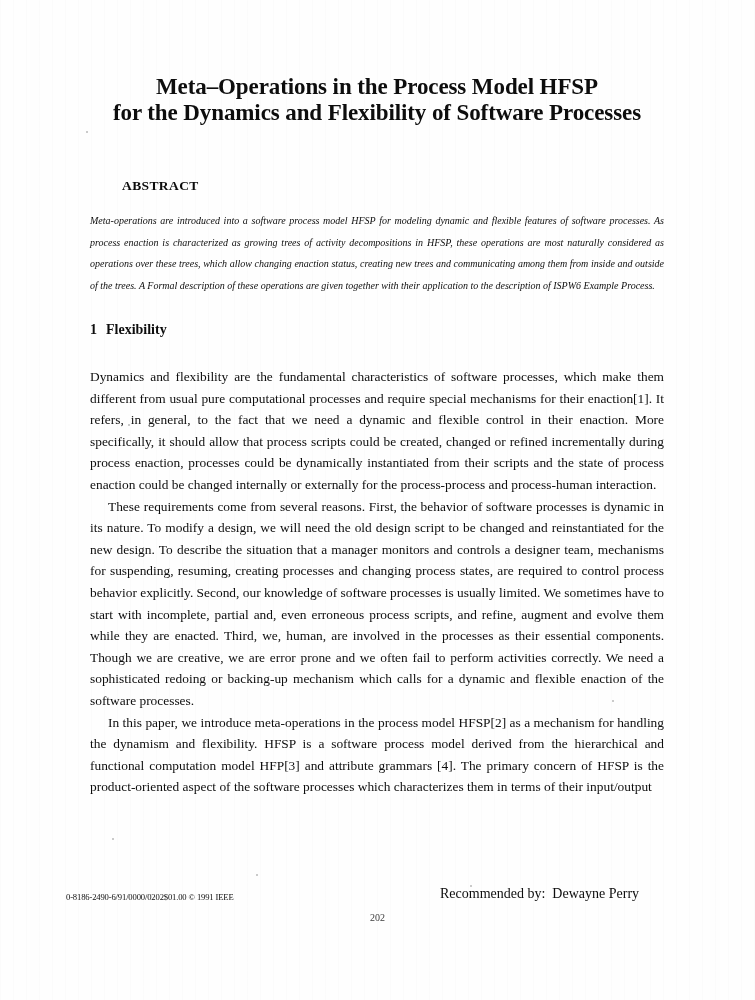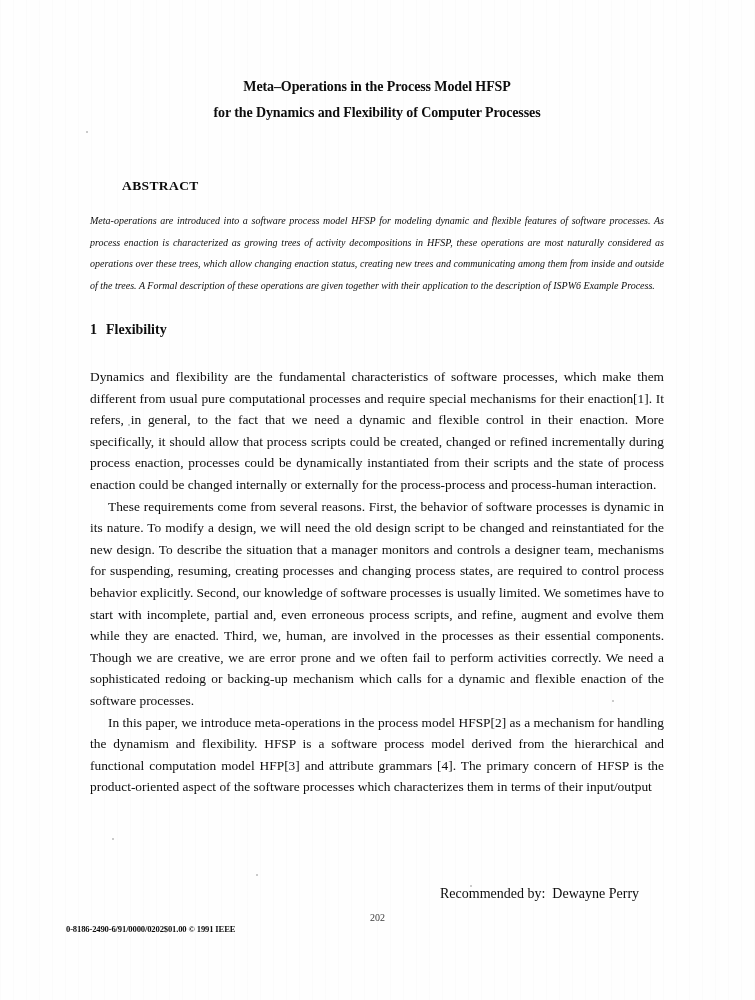--- a/index.html
+++ b/index.html
@@ -34,21 +34,21 @@
     width: 574px;
   }
 
   
   .title-block {
     margin-top: 74px;
     text-align: center;
   }
   .title-line {
     font-weight: bold;
-    font-size: 14px;
+    font-size: 23px;
     line-height: 26px;
     letter-spacing: -0.1px;
   }
   .authors-block {
     margin-top: 9px;
     text-align: center;
   }
   .author-line {
     font-weight: bold;
     font-size: 19px;
@@ -104,23 +104,23 @@
     position: absolute;
     left: 440px;
     top: 870px;
     font-size: 14px;
     white-space: pre;
     margin-top: 16px;
   }
   .copyright {
     position: absolute;
     left: 66px;
-    top: 924px;
+    top: 892px;
     font-size: 8.6px;
-    font-weight: bold;
+    font-weight: normal;
     letter-spacing: -0.15px;
     white-space: pre;
   }
   .page-number {
     position: absolute;
     left: 0;
     top: 912px;
     width: 755px;
     text-align: center;
     font-size: 10px;
@@ -149,21 +149,21 @@
   <div class="speck s2"></div>
   <div class="speck s3"></div>
   <div class="speck s4"></div>
   <div class="speck s5"></div>
   <div class="speck s6"></div>
 
   <div class="content">
 
     <div class="title-block">
       <div class="title-line">Meta–Operations in the Process Model HFSP</div>
-      <div class="title-line">for the Dynamics and Flexibility of Computer Processes</div>
+      <div class="title-line">for the Dynamics and Flexibility of Software Processes</div>
     </div>
 
 
     <div class="section-heading abstract-heading">ABSTRACT</div>
     <div class="abstract-body">Meta-operations are introduced into a software process model HFSP for modeling dynamic and flexible features of software processes.   As process enaction is characterized as growing trees of activity decompositions in HFSP, these operations are most naturally considered as operations over these trees, which allow changing enaction status, creating new trees and communicating among them from inside and outside of the trees.  A Formal description of these operations are given together with their application to the description of ISPW6 Example Process.</div>
 
     <div class="numbered-heading">
       <span class="num">1</span><span>Flexibility</span>
     </div>
 

